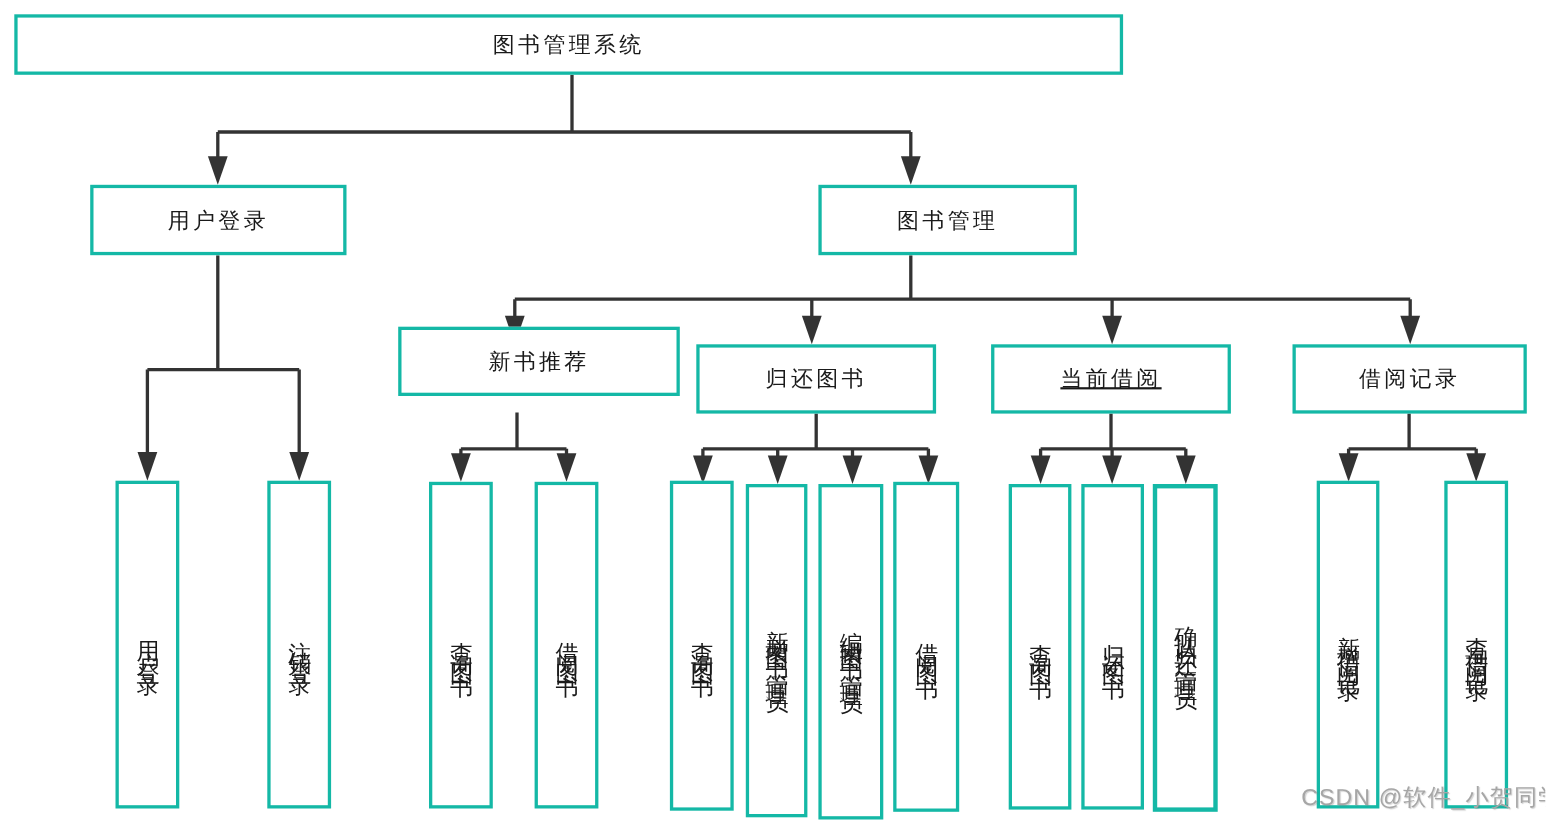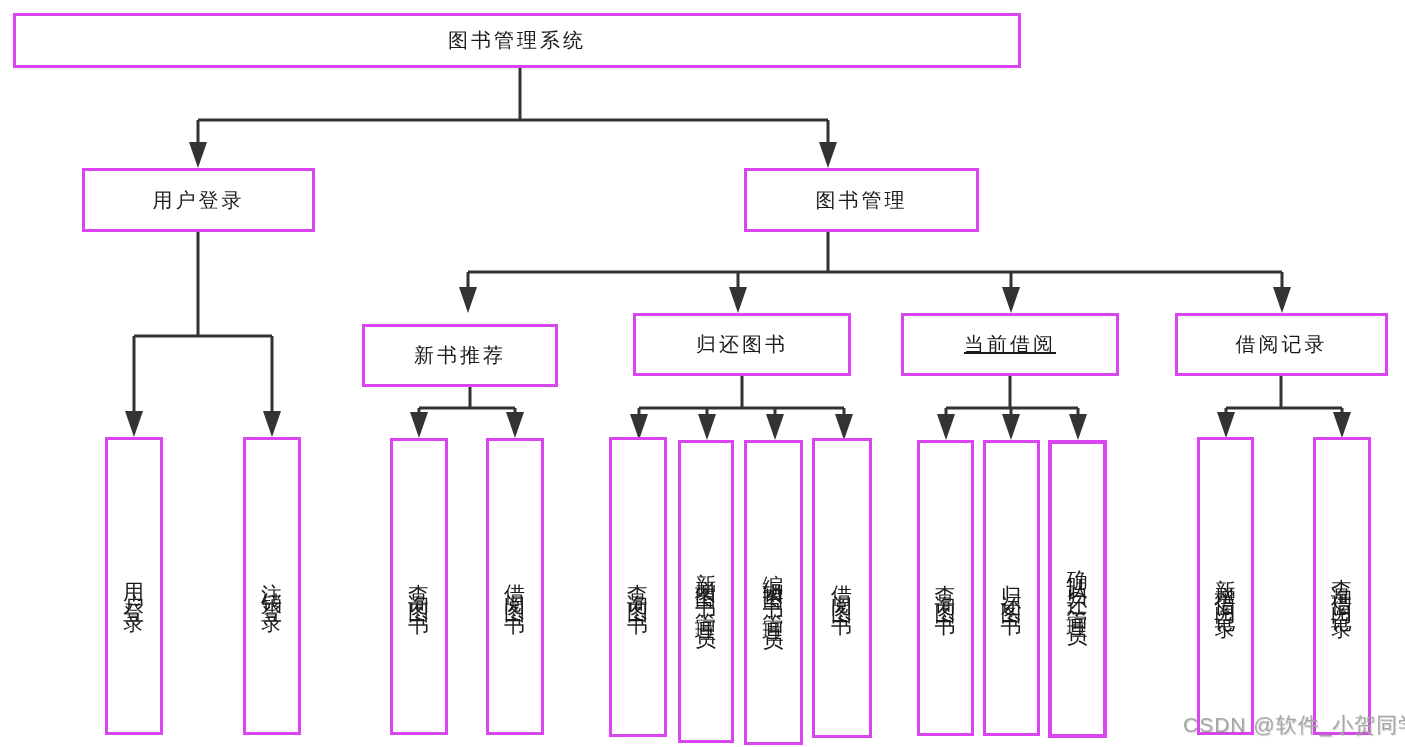--- a/index.html
+++ b/index.html
@@ -14,21 +14,21 @@
   }
   .connectors {
     position: absolute;
     left: 0; top: 0;
     width: 1405px; height: 747px;
     pointer-events: none;
   }
   .node {
     position: absolute;
     background: #ffffff;
-    border: 3px solid #d946ef;
+    border: 3px solid #14b8a6;
     box-sizing: border-box;
     display: flex;
     align-items: center;
     justify-content: center;
   }
   .hbox {
     font-size: 20px;
     letter-spacing: 3px;
     white-space: nowrap;
   }
@@ -88,21 +88,21 @@
       <polygon points="1217,412 1235,412 1226,438"></polygon>
       <polygon points="1333,412 1351,412 1342,438"></polygon>
     </g>
   </svg>
 
   <div class="node hbox" style="left:13px;top:13px;width:1008px;height:55px;">图书管理系统</div>
 
   <div class="node hbox" style="left:82px;top:168px;width:233px;height:64px;">用户登录</div>
   <div class="node hbox" style="left:712px;top:168px;width:235px;height:64px;margin-left:32px;">图书管理</div>
 
-  <div class="node hbox" style="left:362px;top:324px;width:196px;height:63px;">新书推荐</div>
+  <div class="node hbox" style="left:362px;top:297px;width:256px;height:63px;">新书推荐</div>
   <div class="node hbox" style="left:633px;top:313px;width:218px;height:63px;">归还图书</div>
   <div class="node hbox" style="left:901px;top:313px;width:218px;height:63px;text-decoration:underline;">当前借阅</div>
   <div class="node hbox" style="left:1175px;top:313px;width:213px;height:63px;">借阅记录</div>
 
   <div class="node vbox" style="left:105px;top:437px;width:58px;height:298px;">用户登录</div>
   <div class="node vbox" style="left:243px;top:437px;width:58px;height:298px;">注销登录</div>
 
   <div class="node vbox" style="left:390px;top:438px;width:58px;height:297px;">查询图书</div>
   <div class="node vbox" style="left:486px;top:438px;width:58px;height:297px;">借阅图书</div>
 

